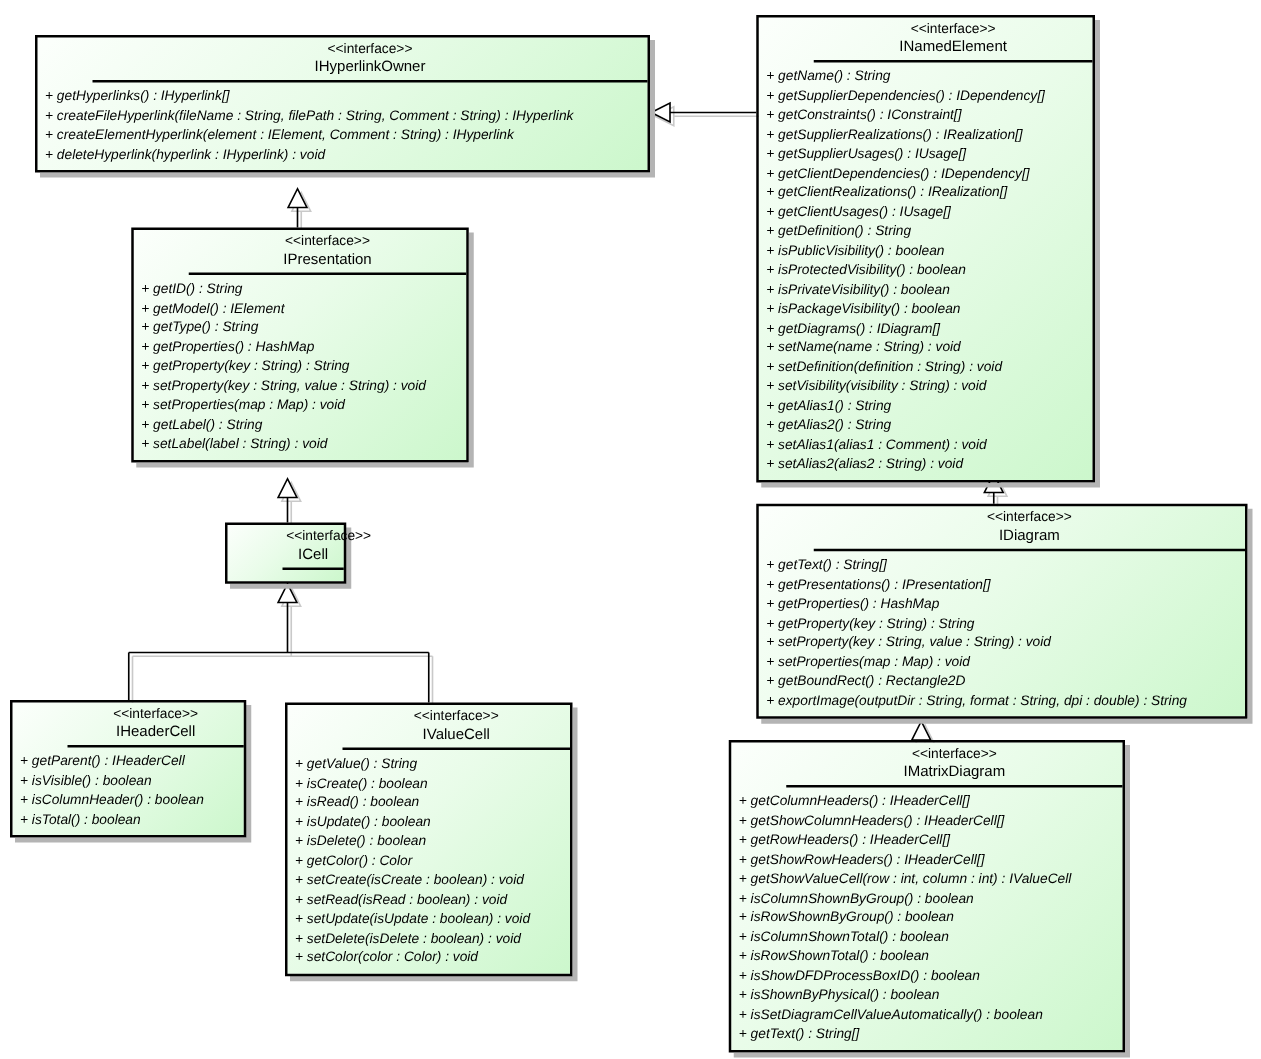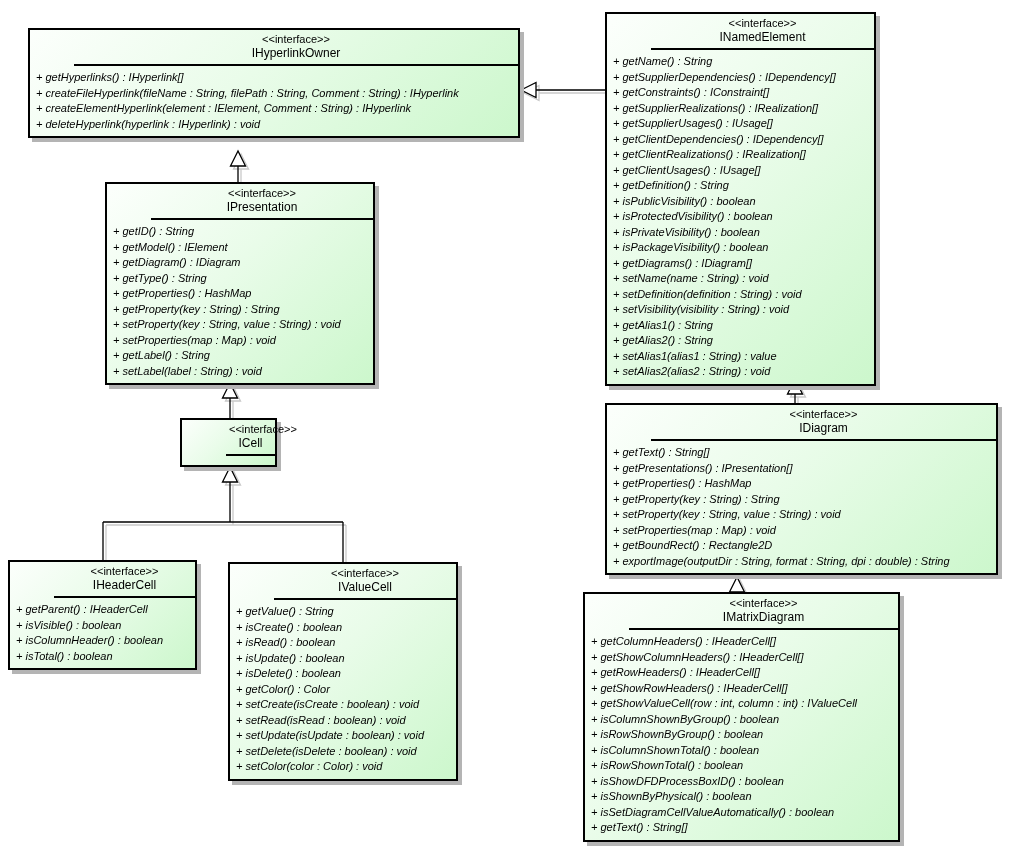--- a/index.html
+++ b/index.html
@@ -88,34 +88,33 @@
         <div class="m">+ isPublicVisibility() : boolean</div>
         <div class="m">+ isProtectedVisibility() : boolean</div>
         <div class="m">+ isPrivateVisibility() : boolean</div>
         <div class="m">+ isPackageVisibility() : boolean</div>
         <div class="m">+ getDiagrams() : IDiagram[]</div>
         <div class="m">+ setName(name : String) : void</div>
         <div class="m">+ setDefinition(definition : String) : void</div>
         <div class="m">+ setVisibility(visibility : String) : void</div>
         <div class="m">+ getAlias1() : String</div>
         <div class="m">+ getAlias2() : String</div>
-        <div class="m">+ setAlias1(alias1 : String) : value</div>
+        <div class="m">+ setAlias1(alias1 : Comment) : void</div>
         <div class="m">+ setAlias2(alias2 : String) : void</div>
       </div>
   </div>
 
   <div class="uml-box" style="left:105px;top:182px;width:270px;">
     <div class="uml-head">
       <div class="stereo">&lt;&lt;interface&gt;&gt;</div>
       <div class="cname">IPresentation</div>
     </div>
     <div class="uml-methods">
         <div class="m">+ getID() : String</div>
         <div class="m">+ getModel() : IElement</div>
-        <div class="m">+ getDiagram() : IDiagram</div>
         <div class="m">+ getType() : String</div>
         <div class="m">+ getProperties() : HashMap</div>
         <div class="m">+ getProperty(key : String) : String</div>
         <div class="m">+ setProperty(key : String, value : String) : void</div>
         <div class="m">+ setProperties(map : Map) : void</div>
         <div class="m">+ getLabel() : String</div>
         <div class="m">+ setLabel(label : String) : void</div>
       </div>
   </div>
 

